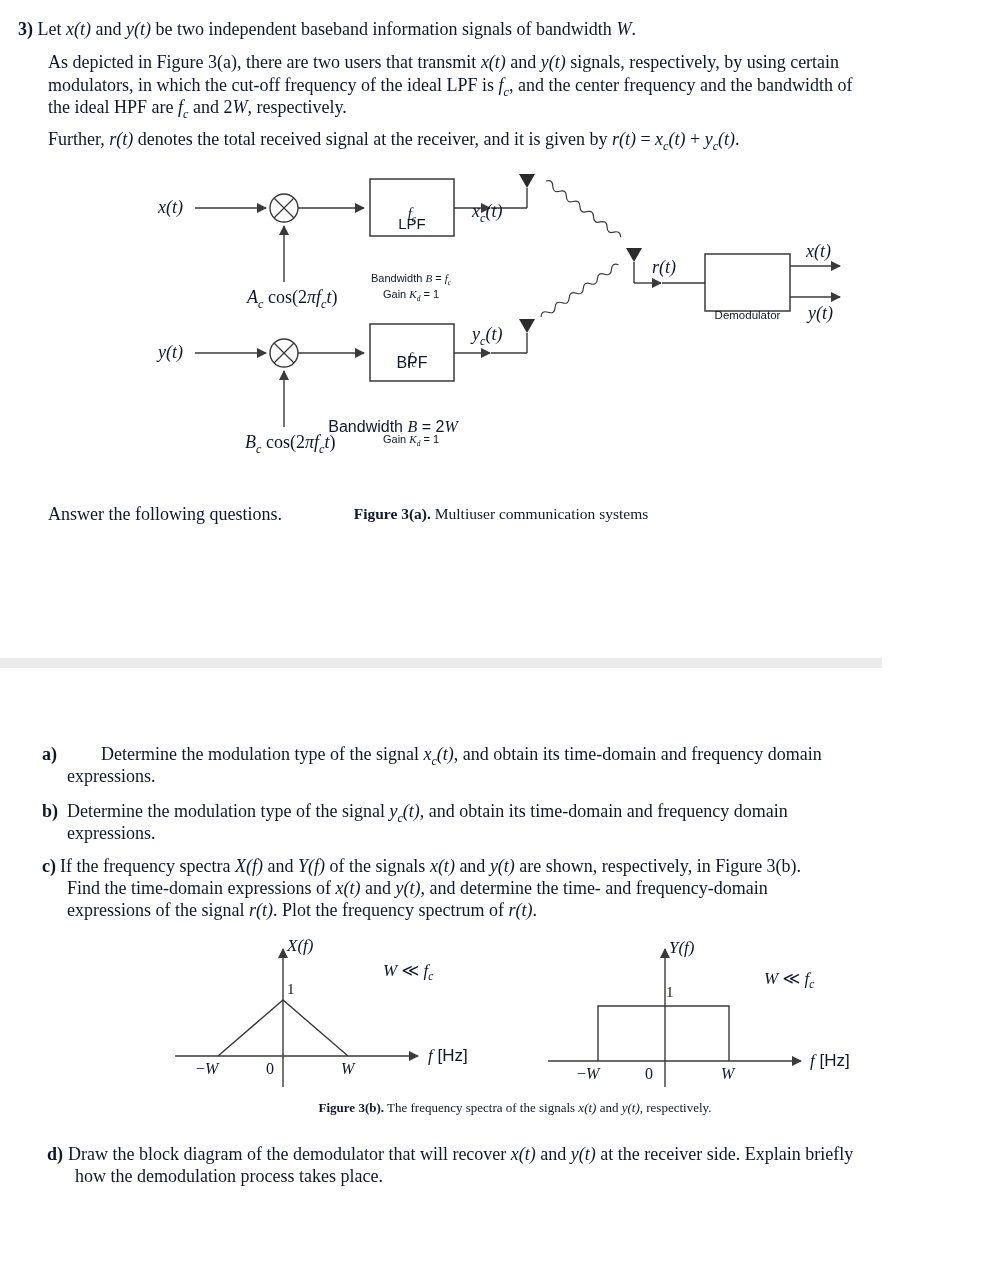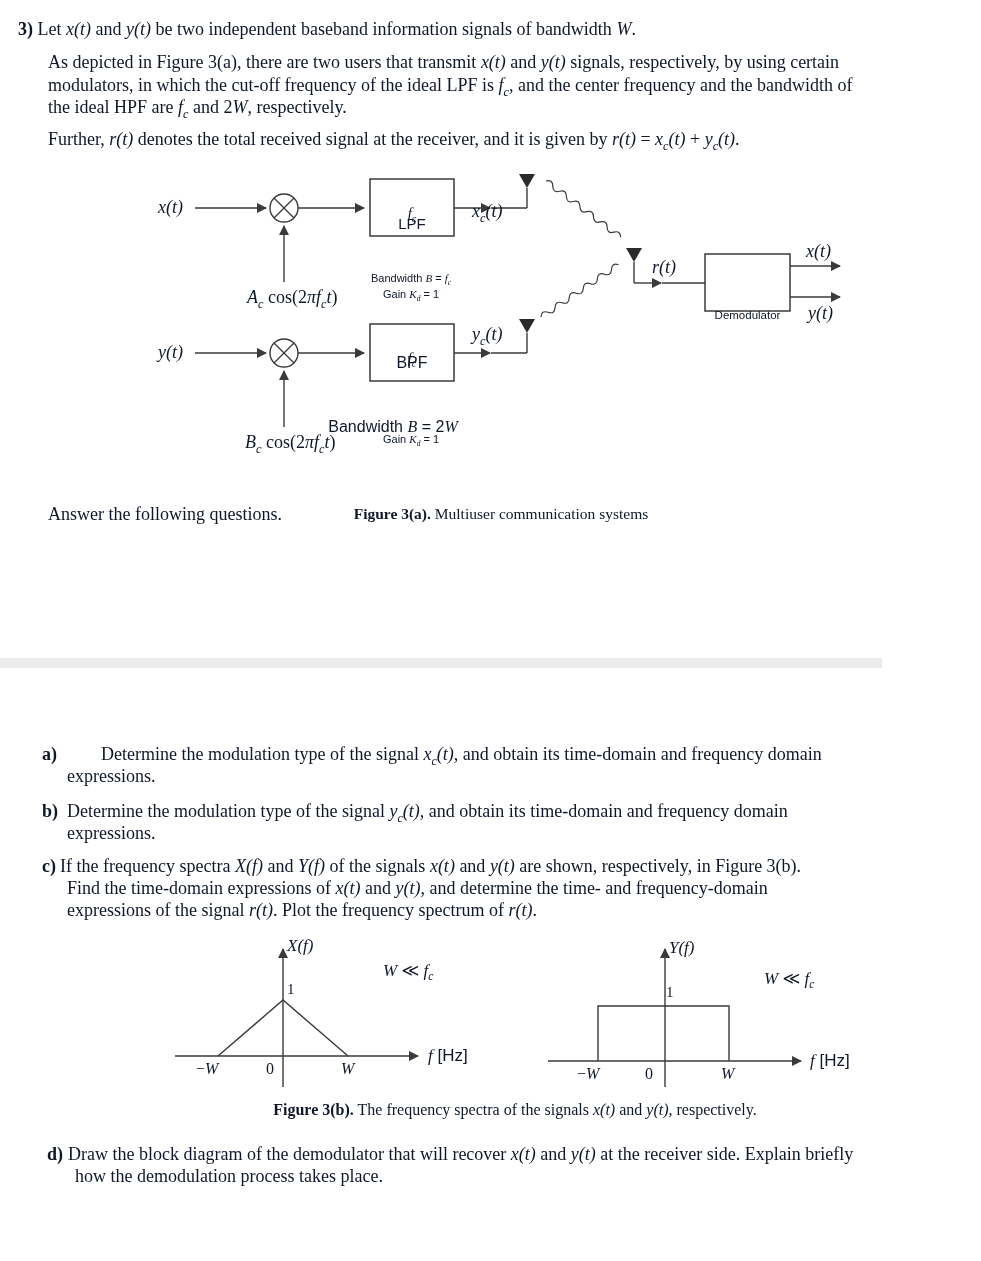--- a/index.html
+++ b/index.html
@@ -148,19 +148,19 @@
   <div class="t" style="left:383px;top:961px;font-size:17px;"><span class="seg it">W</span><span class="seg"> ≪ </span><span class="seg it">f</span><sub class="seg it">c</sub></div>
 
   <div class="t" style="left:669px;top:938px;font-size:17px;"><span class="seg it">Y(f)</span></div>
   <div class="t" style="left:666px;top:983px;font-size:15px;">1</div>
   <div class="t" style="left:577px;top:1064px;font-size:16px;"><span class="seg">−</span><span class="seg it">W</span></div>
   <div class="t" style="left:645px;top:1064px;font-size:16px;"><span class="seg">0</span></div>
   <div class="t" style="left:721px;top:1064px;font-size:16px;"><span class="seg it">W</span></div>
   <div class="t" style="left:810px;top:1051px;font-size:17px;"><span class="seg it">f</span><span class="seg sns"> [Hz]</span></div>
   <div class="t" style="left:764px;top:969px;font-size:17px;"><span class="seg it">W</span><span class="seg"> ≪ </span><span class="seg it">f</span><sub class="seg it">c</sub></div>
 
-  <div class="t ctr" style="left:150px;top:1100px;width:730px;font-size:16px;font-family:Liberation Serif, serif;"><span class="seg bd">Figure 3(b).</span><span class="seg"> The frequency spectra of the signals </span><span class="seg it">x(t)</span><span class="seg"> and </span><span class="seg it">y(t)</span><span class="seg">, respectively.</span></div>
+  <div class="t ctr" style="left:150px;top:1100px;width:730px;font-size:13px;font-family:Liberation Serif, serif;"><span class="seg bd">Figure 3(b).</span><span class="seg"> The frequency spectra of the signals </span><span class="seg it">x(t)</span><span class="seg"> and </span><span class="seg it">y(t)</span><span class="seg">, respectively.</span></div>
 
   <div class="t b18 bold" style="left:47px;top:1144px;">d)</div>
   <div class="t b18" style="left:68px;top:1144px;"><span class="seg">Draw the block diagram of the demodulator that will recover </span><span class="seg it">x(t)</span><span class="seg"> and </span><span class="seg it">y(t)</span><span class="seg"> at the receiver side. Explain briefly</span></div>
   <div class="t b18" style="left:75px;top:1166px;">how the demodulation process takes place.</div>
 
 </div>
 
 </body></html>

